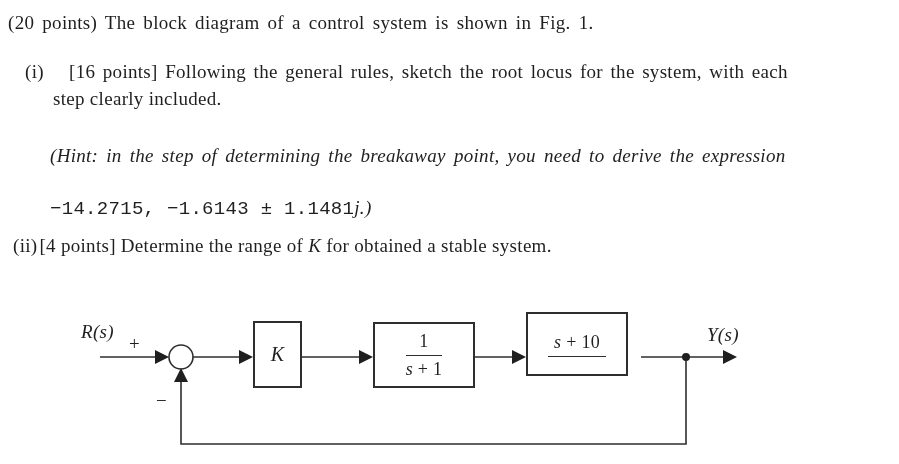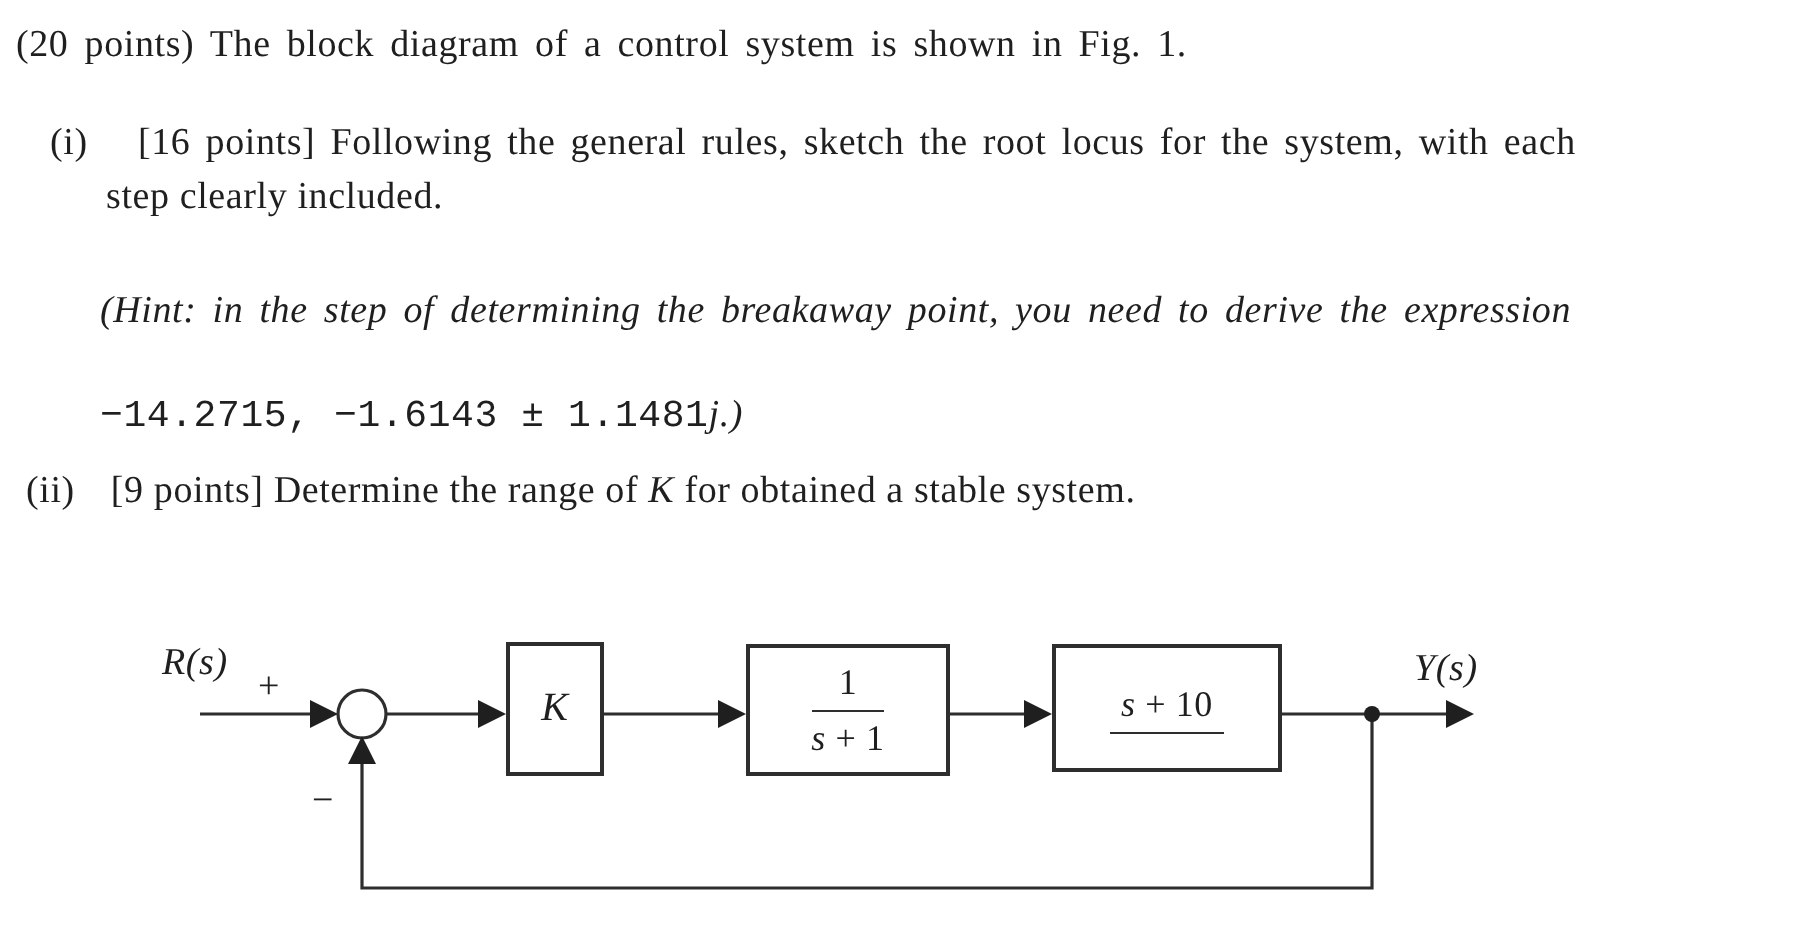--- a/index.html
+++ b/index.html
@@ -17,21 +17,21 @@
     position: absolute;
     white-space: nowrap;
     font-size: 19px;
     line-height: 1.18;
   }
   .it { font-style: italic; }
   .hint { font-style: italic; }
   .hint .roman { font-style: normal; font-family: Liberation Mono, monospace; }
   .ws2 { word-spacing: 2.5px; }
   .ws3 { word-spacing: 3px; }
-  .lbl-gap { margin-right: 18px; text-align: center; }
+  .lbl-gap { margin-right: 2px; text-align: center; }
 
   
   .overlay { position: absolute; left: 0; top: 0; }
   .blk {
     position: absolute;
     box-sizing: border-box;
     border: 2px solid #2e2e2e;
     background: #ffffff;
     display: flex;
     align-items: center;
@@ -60,21 +60,21 @@
   <div class="line" style="left:25px; top:61px;">(i)</div>
   <div class="line ws2" style="left:53px; top:61px;margin-left:16px;">[16 points] Following the general rules, sketch the root locus for the system, with each</div>
   <div class="line" style="left:53px; top:88px;">step clearly included.</div>
 
   <div class="line hint ws3" style="left:50px; top:145px;">(Hint: in the step of determining the breakaway point, you need to derive the expression</div>
   <div class="line hint" style="left:50px; top:197px;">
     <span class="roman">−14.2715, −1.6143 ± 1.1481</span><span>j</span><span>.)</span>
   </div>
 
   <div class="line" style="left:13px; top:235px;">
-    <span class="lbl-gap">(ii)</span><span>[9 points] Determine the range of </span><span class="it">K</span><span> for obtained a stable system.</span>
+    <span class="lbl-gap">(ii)</span><span>[4 points] Determine the range of </span><span class="it">K</span><span> for obtained a stable system.</span>
   </div>
 
   <svg class="overlay" width="899" height="464" viewBox="0 0 899 464">
     <g stroke="#2e2e2e" stroke-width="1.6" fill="none">
       <line x1="100" y1="357" x2="156" y2="357"></line>
       <line x1="193" y1="357" x2="240" y2="357"></line>
       <line x1="302" y1="357" x2="360" y2="357"></line>
       <line x1="475" y1="357" x2="513" y2="357"></line>
       <line x1="641" y1="357" x2="724" y2="357"></line>
       <polyline points="686,357 686,444 181,444 181,380"></polyline>
@@ -100,19 +100,19 @@
     <span class="gain it">K</span>
   </div>
 
   <div class="blk" style="left:373px; top:322px; width:102px; height:66px;">
     <span class="frac">
       <span class="num">1</span>
       <span class="den"><span class="it">s</span><span> + 1</span></span>
     </span>
   </div>
 
-  <div class="blk" style="left:526px; top:322px; width:115px; height:64px;">
+  <div class="blk" style="left:526px; top:312px; width:102px; height:64px;">
     <span class="frac">
       <span class="num"><span class="it">s</span><span> + 10</span></span>
     </span>
   </div>
 
 </div>
 
 </body></html>

